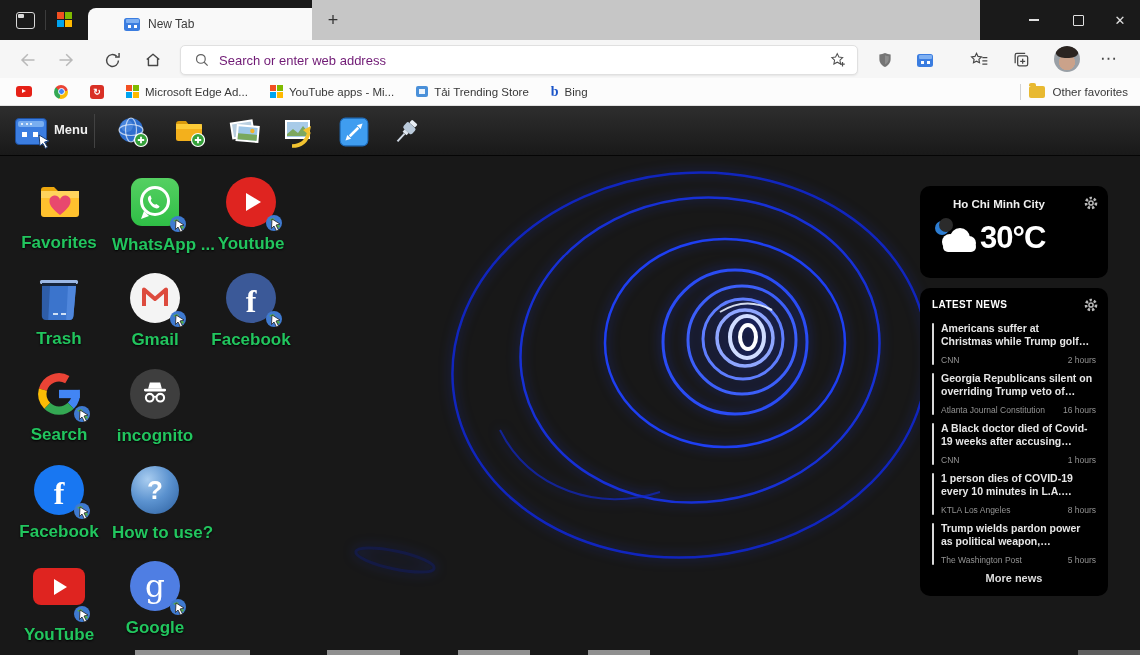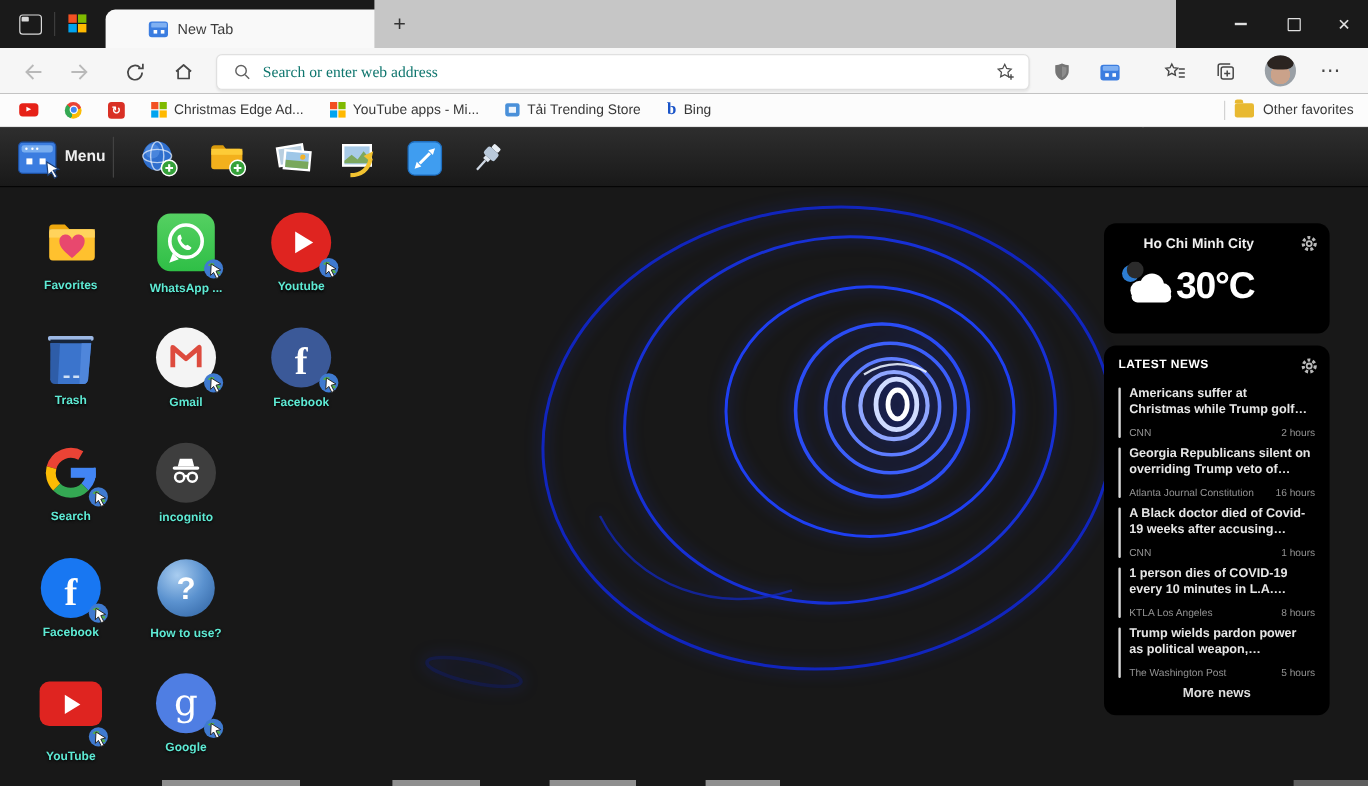--- a/index.html
+++ b/index.html
@@ -27,21 +27,21 @@
   .tabstrip{position:absolute;left:312px;top:0;width:668px;height:40px;background:#c6c6c6;}
   .newtab-btn{position:absolute;left:322px;top:9px;width:22px;height:22px;color:#333;font-size:18px;line-height:22px;text-align:center;font-weight:400;}
   .cap{position:absolute;top:0;width:44px;height:40px;display:flex;align-items:center;justify-content:center;}
   .cap-min{left:1012px}.cap-max{left:1056px}.cap-close{left:1098px;color:#e0e0e0;font-size:13px;}
   .min-line{width:10px;height:1.5px;background:#e0e0e0;}
   .max-box{width:9px;height:9px;border:1.3px solid #e0e0e0;border-radius:1px;}
   
   #navbar{position:absolute;left:0;top:40px;width:1140px;height:38px;background:#f6f6f6;}
   .nav-btn{position:absolute;top:7px;width:26px;height:26px;display:flex;align-items:center;justify-content:center;}
   .addressbar{position:absolute;left:180px;top:5px;width:676px;height:28px;background:#fff;border:1px solid #e0e0e0;border-radius:5px;box-shadow:0 1px 2px rgba(0,0,0,.07);display:flex;align-items:center;}
-  .addr-ph{font-size:13px;color:#0f766e;margin-left:8px;flex:1;font-family:Liberation Serif, serif;}
+  .addr-ph{font-size:13px;color:#701a75;margin-left:8px;flex:1;}
   .avatar{position:absolute;left:1054px;top:6px;width:26px;height:26px;border-radius:50%;background:radial-gradient(circle at 50% 62%,#caa28a 0 38%,#9aa0a6 40%);overflow:hidden;}
   .avatar i{position:absolute;left:2px;top:0px;width:22px;height:12px;background:#2b2420;border-radius:50% 50% 40% 40%;}
   .dots{position:absolute;left:1100px;top:8px;font-size:17px;color:#474747;letter-spacing:1px;}
   .vsep{position:absolute;background:#d2d2d2;width:1px;}
   
   #bmbar{position:absolute;left:0;top:78px;width:1140px;height:28px;background:#fcfcfc;border-bottom:1px solid #e3e3e3;box-sizing:border-box;display:flex;align-items:center;}
   .bm-item{display:flex;align-items:center;gap:6px;margin-right:22px;font-size:11.5px;color:#383838;white-space:nowrap;}
   .bm-yt{width:16px;height:11px;background:#e62117;border-radius:3px;position:relative;}
   .bm-yt i{position:absolute;left:6px;top:2.8px;border-left:4.5px solid #fff;border-top:2.6px solid transparent;border-bottom:2.6px solid transparent;}
   .bm-chrome{width:14px;height:14px;border-radius:50%;background:conic-gradient(from -45deg,#ea4335 0 120deg,#fbbc05 0 240deg,#34a853 0 360deg);position:relative;}
@@ -63,21 +63,21 @@
   .mi .hd{position:absolute;left:2px;right:2px;top:2px;height:6px;background:#79aef0;border-radius:2px;display:flex;gap:2.5px;align-items:center;padding-left:3px;}
   .mi .hd i{width:2px;height:2px;background:#fff;border-radius:50%;}
   .mi .e{position:absolute;width:5px;height:5px;background:#fff;top:13px;}
   .mi .e1{left:6px}.mi .e2{left:17px}
   .slider-track{position:absolute;left:925px;top:128px;width:122px;height:6px;background:#0d0d0d;border:1px solid #303030;border-radius:4px;}
   .slider-knob{position:absolute;left:944px;top:121px;width:20px;height:20px;border-radius:50%;background:radial-gradient(circle at 40% 35%,#ffffff,#cfcfcf);}
   .zoom-label{position:absolute;left:1056px;top:123px;font-size:15px;font-weight:bold;color:#efefef;}
   
   .tile{position:absolute;width:86px;padding-top:8px;text-align:center;}
   .tile-icon{position:relative;width:52px;height:52px;margin:0 auto;}
-  .tile-label{margin-top:5px;font-size:10px;font-weight:bold;color:#5eead4;text-shadow:0 1px 2px #000;white-space:nowrap;}
+  .tile-label{margin-top:5px;font-size:17px;font-weight:bold;color:#22c55e;text-shadow:0 1px 2px #000;white-space:nowrap;}
   .badge{position:absolute;right:-7px;bottom:-4px;width:19px;height:19px;}
   .circ{width:50px;height:50px;border-radius:50%;margin:1px auto 0;display:flex;align-items:center;justify-content:center;}
   .yt-circ{background:#df2420;}
   .play{border-left:15px solid #fff;border-top:9px solid transparent;border-bottom:9px solid transparent;margin-left:4px;}
   .fb-dark{background:#3b5998;}
   .fb-bright{background:#1877f2;}
   .fb-f{color:#fff;font-size:32px;font-weight:bold;font-family:"Liberation Serif",serif;margin-top:6px;}
   .wa{width:48px;height:48px;margin:2px auto 0;border-radius:11px;background:linear-gradient(#55d062,#2fbf46);}
   .sphere{width:48px;height:48px;margin:2px auto 0;border-radius:50%;background:radial-gradient(circle at 35% 28%,#a9cdf0,#5b92cf 48%,#2b5e9e);display:flex;align-items:center;justify-content:center;color:#fff;font-size:26px;font-weight:bold;}
   .incog{background:#3e3e3e;}
@@ -216,21 +216,21 @@
   <div class="bm-item">
       <span class="bm-sync">↻</span>
     </div>
   <div class="bm-item">
     <span class="mslogo13 mslogo">
         <i></i>
         <i></i>
         <i></i>
         <i></i>
       </span>
-    <span>Christmas Edge Ad...</span>
+    <span>Microsoft Edge Ad...</span>
   </div>
   <div class="bm-item">
     <span class="mslogo13 mslogo">
         <i></i>
         <i></i>
         <i></i>
         <i></i>
       </span>
     <span>YouTube apps - Mi...</span>
   </div>

